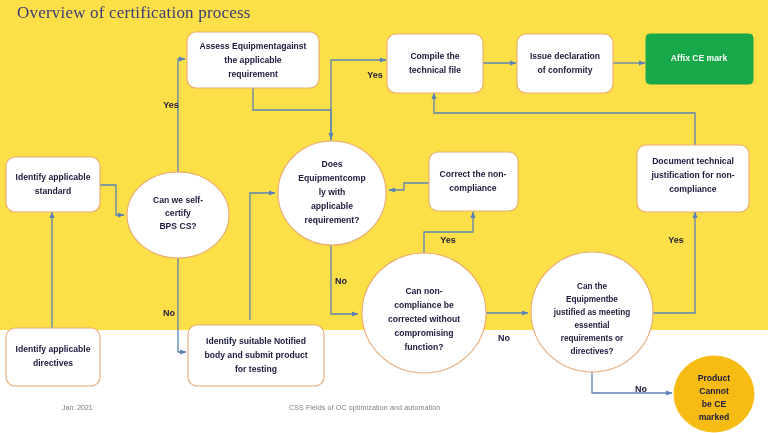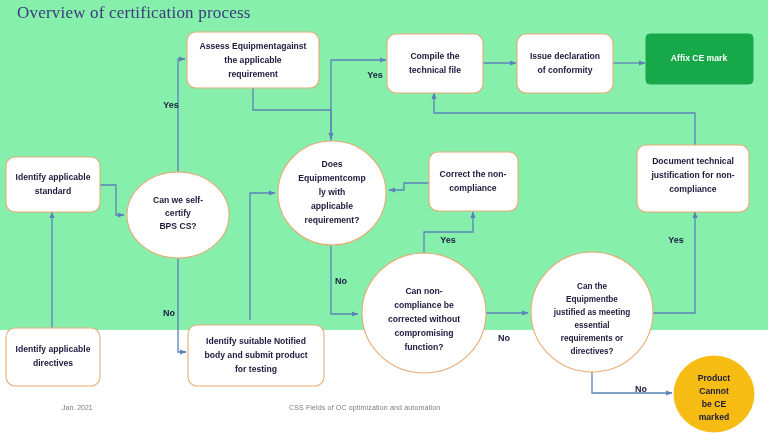--- a/index.html
+++ b/index.html
@@ -3,21 +3,21 @@
 <meta charset="utf-8">
 <style>
   html,body{margin:0;padding:0;}
   body{
     width:768px;height:433px;
     background:#ffffff;
     font-family:"Liberation Sans", sans-serif;
     overflow:hidden;
     position:relative;
   }
-  #slide{position:relative;width:768px;height:330px;background:#86efac;}
+  #slide{position:relative;width:768px;height:330px;background:#fde047;}
   #title{
     position:absolute;left:17px;top:3px;
     font-family:"Liberation Serif", serif;
     font-size:17px;
     color:#3b3b7a;
     letter-spacing:0.2px;
     white-space:nowrap;
   }
   svg#flow{position:absolute;left:0;top:0;width:768px;height:433px;}
   .node-label{

